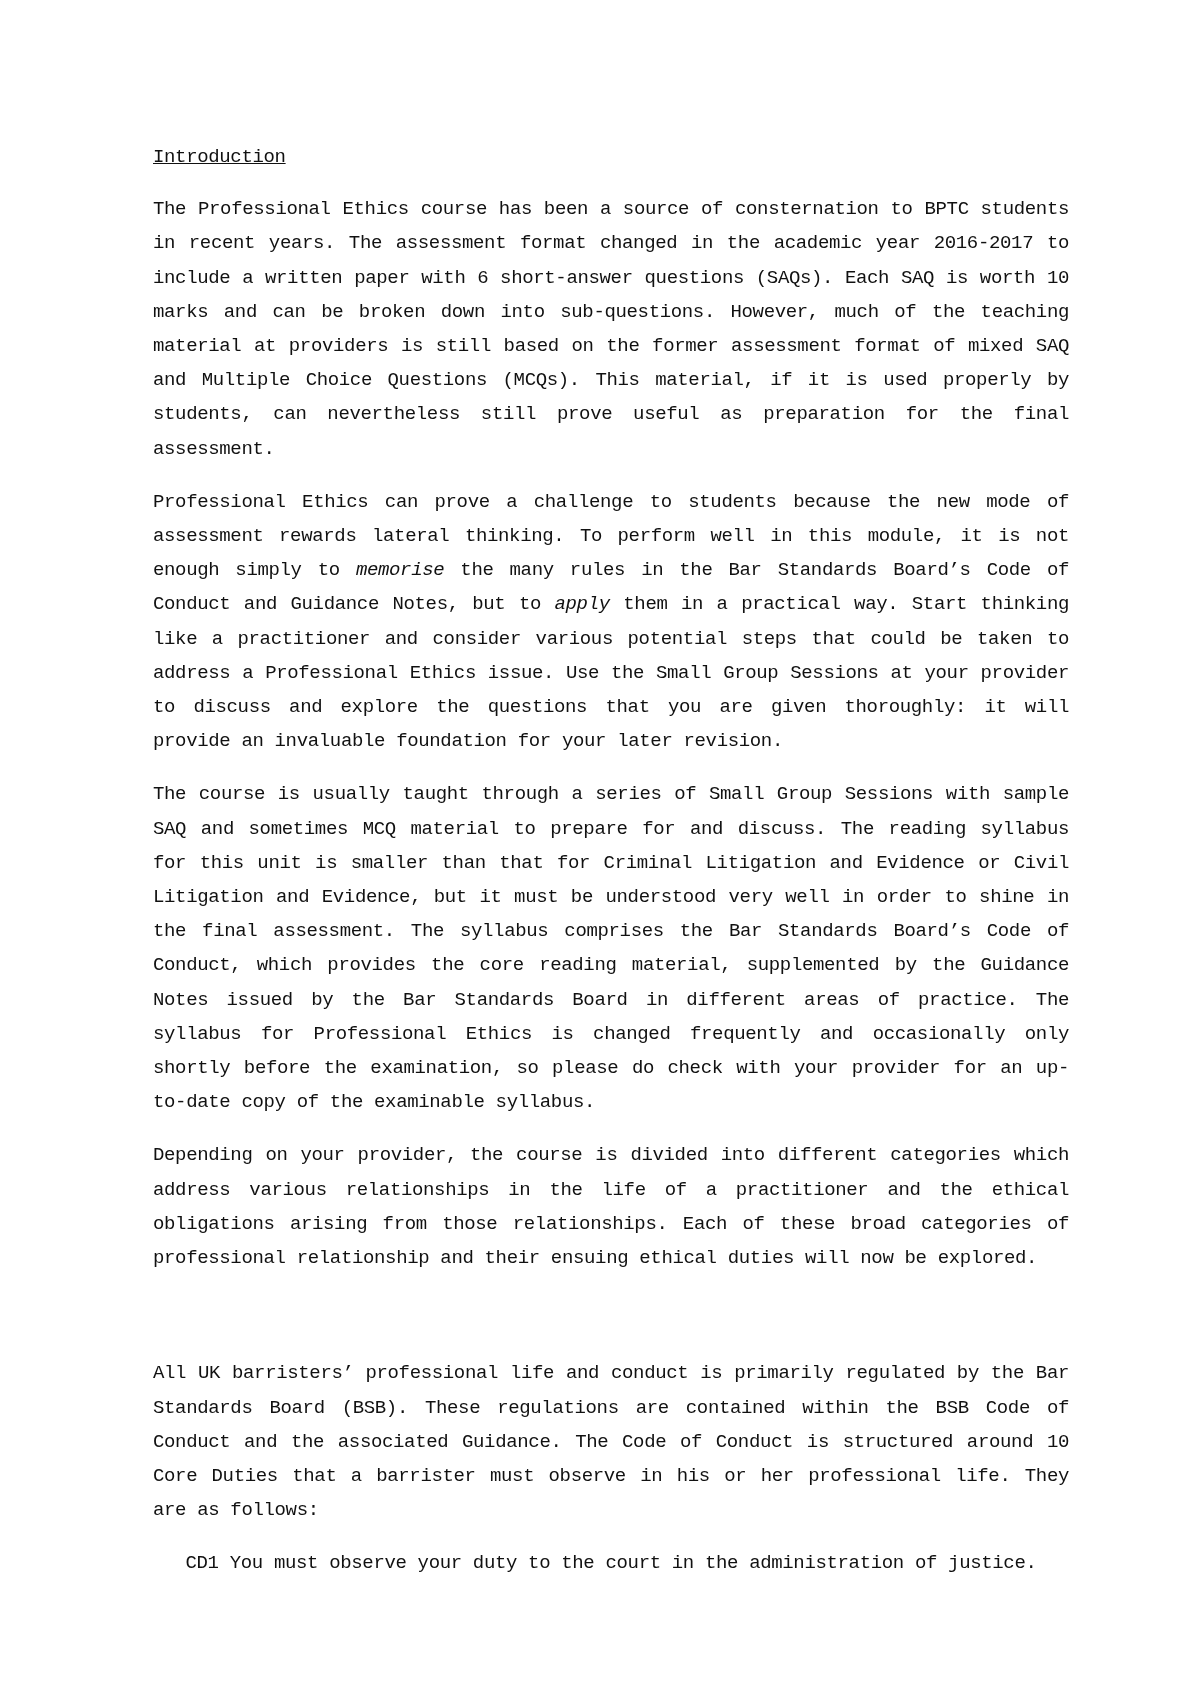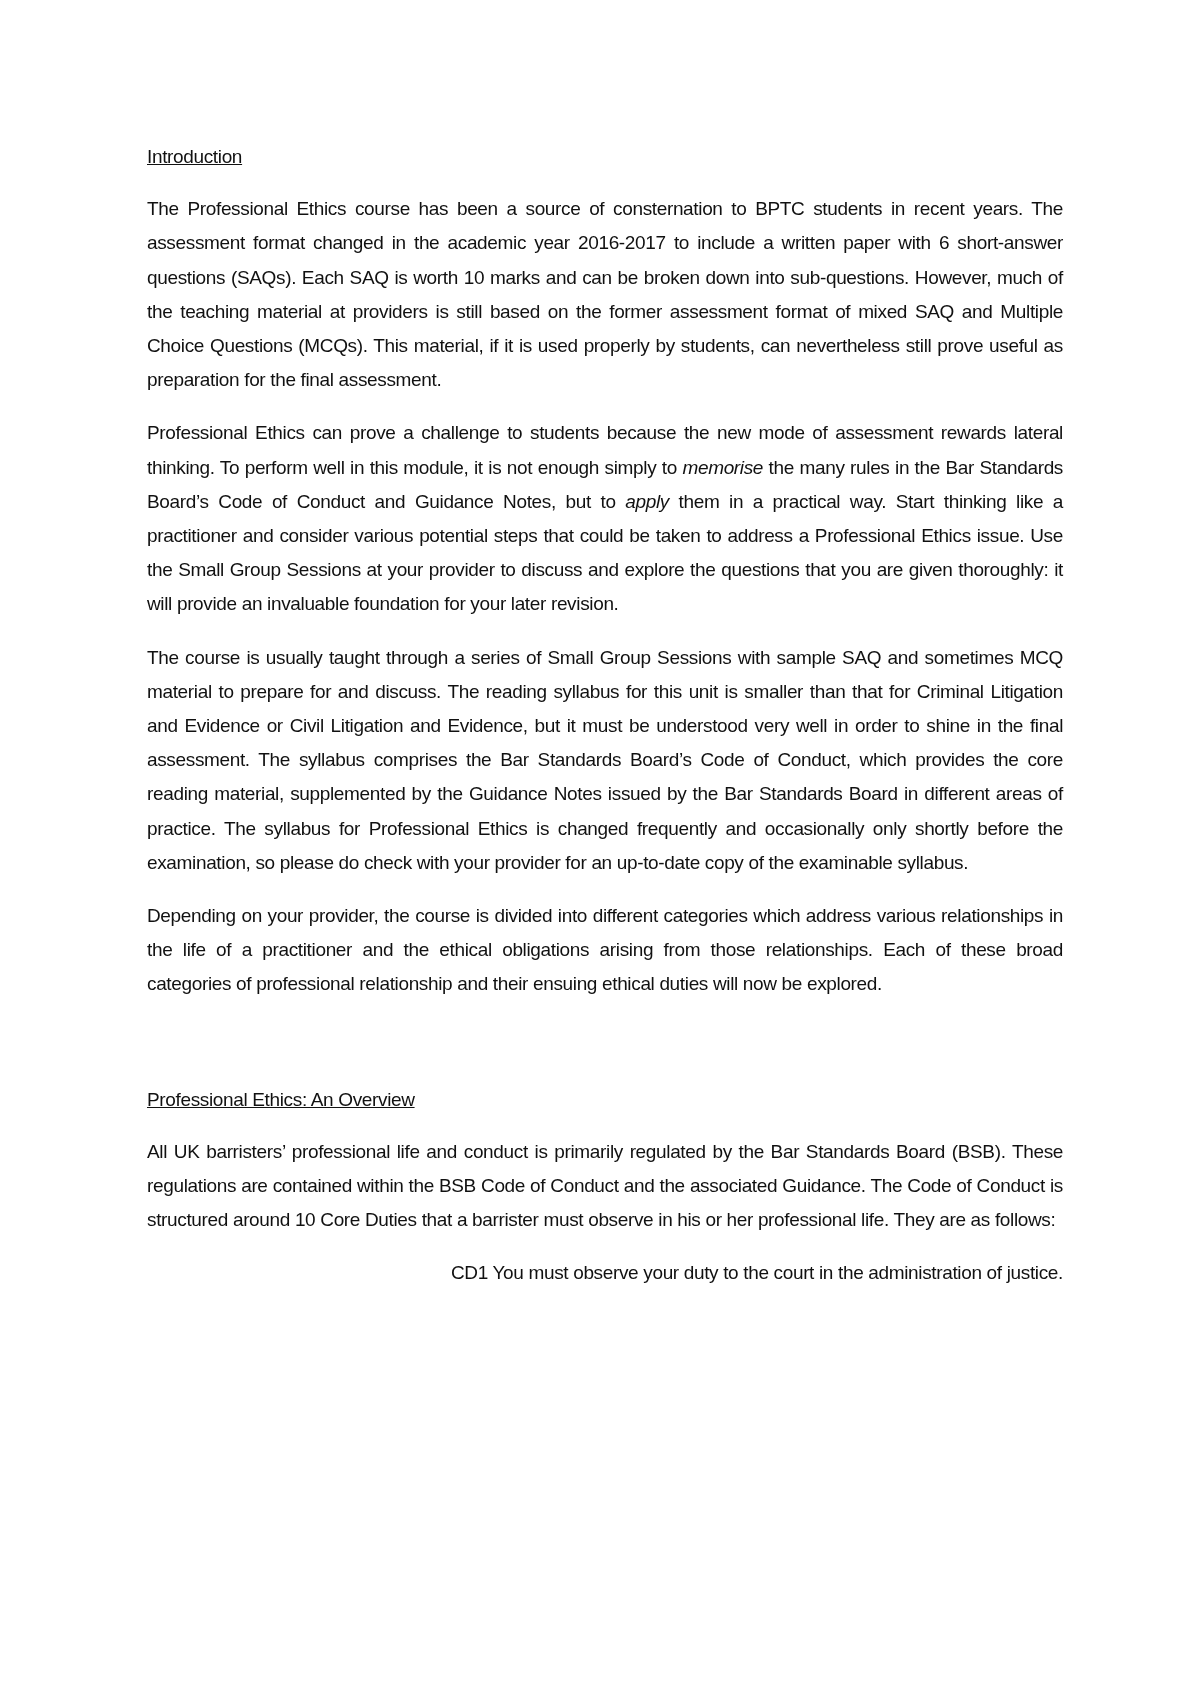--- a/index.html
+++ b/index.html
@@ -1,34 +1,33 @@
 <!DOCTYPE html>
 <html><head>
 <meta charset="utf-8">
 <style>
   html, body { margin: 0; padding: 0; background: #ffffff; }
   body { width: 1200px; height: 1698px; position: relative; overflow: hidden; }
   .page {
-    position: absolute; left: 147px; top: 140px; width: 916px;
-    font-family: Liberation Sans, sans-serif;
+    position: absolute; left: 153px; top: 140px; width: 916px;
+    font-family: Liberation Mono, monospace;
     font-size: 19px; line-height: 34.2px; color: #111;
     letter-spacing: -0.35px;
   }
   .heading { text-decoration: underline; margin: 0 0 18px 0; font-size: 19px; }
   p { margin: 0 0 19px 0; text-align: justify; }
-  p.left { text-align: right; }
+  p.left { text-align: center; }
   .gap { height: 62px; }
   em { font-style: italic; }
 </style>
 </head>
 <body>
 
 <div class="page">
   <div class="heading">Introduction</div>
   <p>The Professional Ethics course has been a source of consternation to BPTC students in recent years. The assessment format changed in the academic year 2016-2017 to include a written paper with 6 short-answer questions (SAQs).  Each SAQ is worth 10 marks and can be broken down into sub-questions. However, much of the teaching material at providers is still based on the former assessment format of mixed SAQ and Multiple Choice Questions (MCQs).  This material, if it is used properly by students, can nevertheless still prove useful as preparation for the final assessment.</p>
   <p><span>Professional Ethics can prove a challenge to students because the new mode of assessment rewards lateral thinking. To perform well in this module, it is not enough simply to </span><em>memorise</em><span> the many rules in the Bar Standards Board’s Code of Conduct and Guidance Notes, but to </span><em>apply</em><span> them in a practical way. Start thinking like a practitioner and consider various potential steps that could be taken to address a Professional Ethics issue. Use the Small Group Sessions at your provider to discuss and explore the questions that you are given thoroughly: it will provide an invaluable foundation for your later revision.</span></p>
   <p>The course is usually taught through a series of Small Group Sessions with sample SAQ and sometimes MCQ material to prepare for and discuss. The reading syllabus for this unit is smaller than that for Criminal Litigation and Evidence or Civil Litigation and Evidence, but it must be understood very well in order to shine in the final assessment. The syllabus comprises the Bar Standards Board’s Code of Conduct, which provides the core reading material, supplemented by the Guidance Notes issued by the Bar Standards Board in different areas of practice. The syllabus for Professional Ethics is changed frequently and occasionally only shortly before the examination, so please do check with your provider for an up-to-date copy of the examinable syllabus.</p>
   <p>Depending on your provider, the course is divided into different categories which address various relationships in the life of a practitioner and the ethical obligations arising from those relationships. Each of these broad categories of professional relationship and their ensuing ethical duties will now be explored.</p>
   <div class="gap"></div>
-  <div class="heading">Professional Ethics: An Overview</div>
   <p>All UK barristers’ professional life and conduct is primarily regulated by the Bar Standards Board (BSB). These regulations are contained within the BSB Code of Conduct and the associated Guidance. The Code of Conduct is structured around 10 Core Duties that a barrister must observe in his or her professional life. They are as follows:</p>
   <p class="left">CD1 You must observe your duty to the court in the administration of justice.</p>
 </div>
 
 </body></html>

